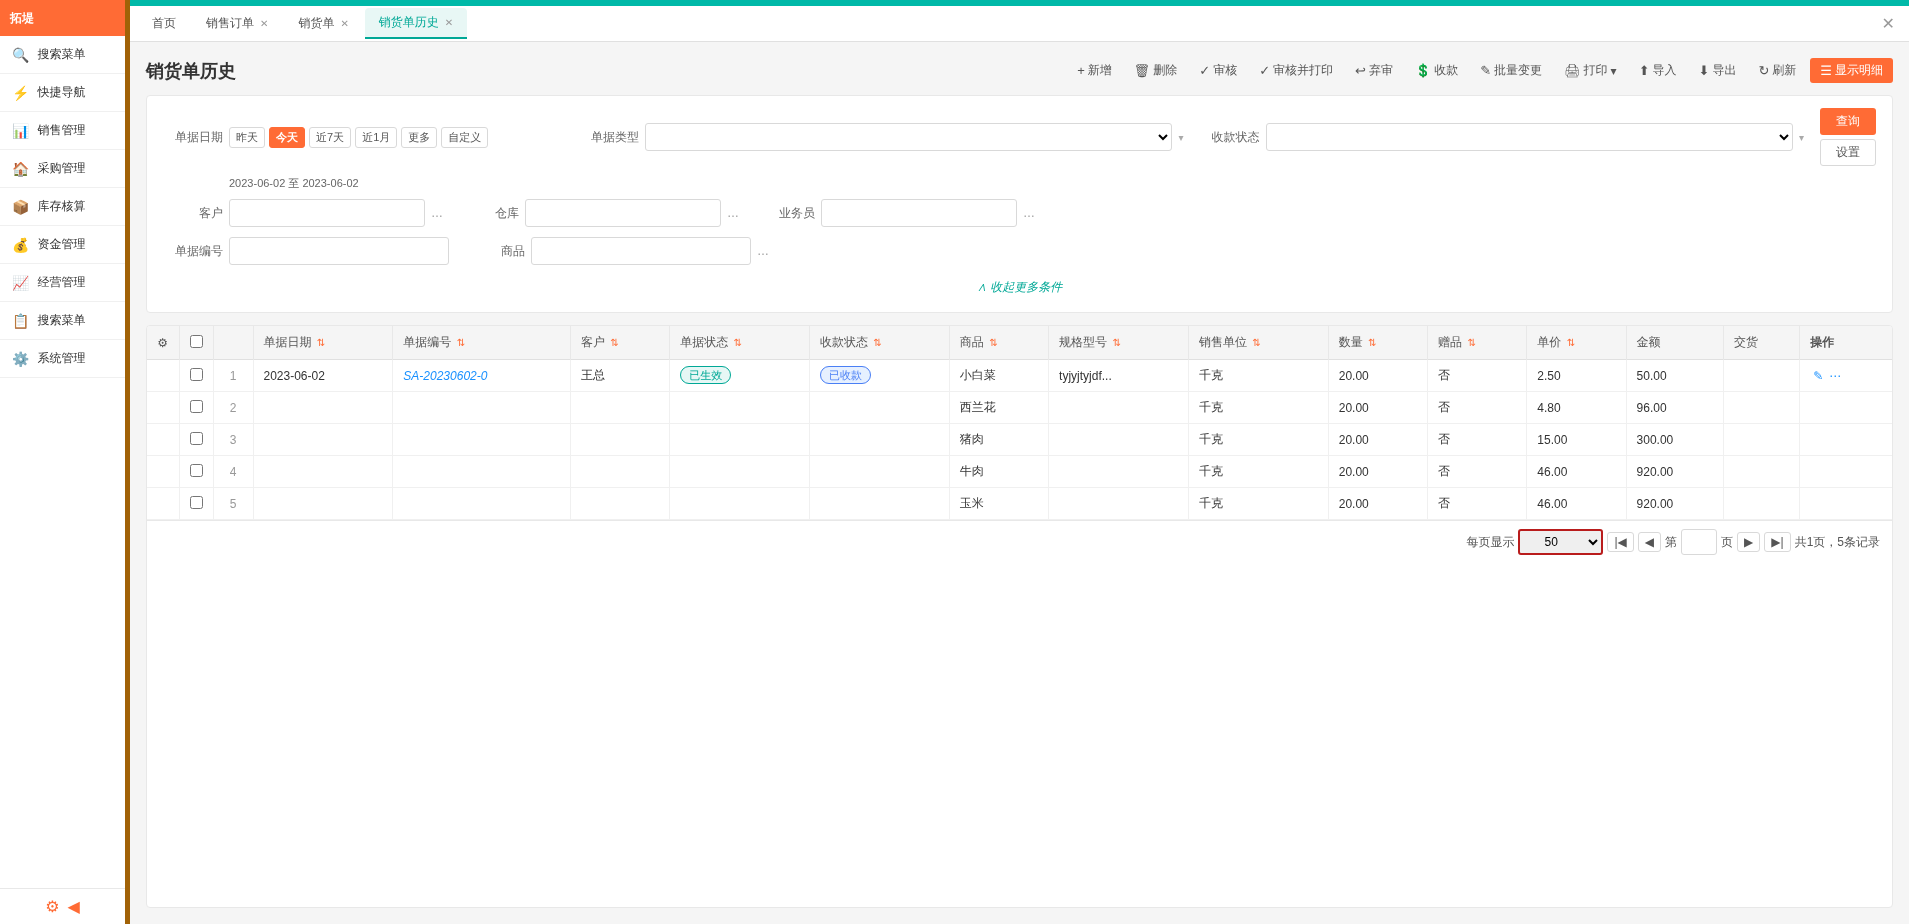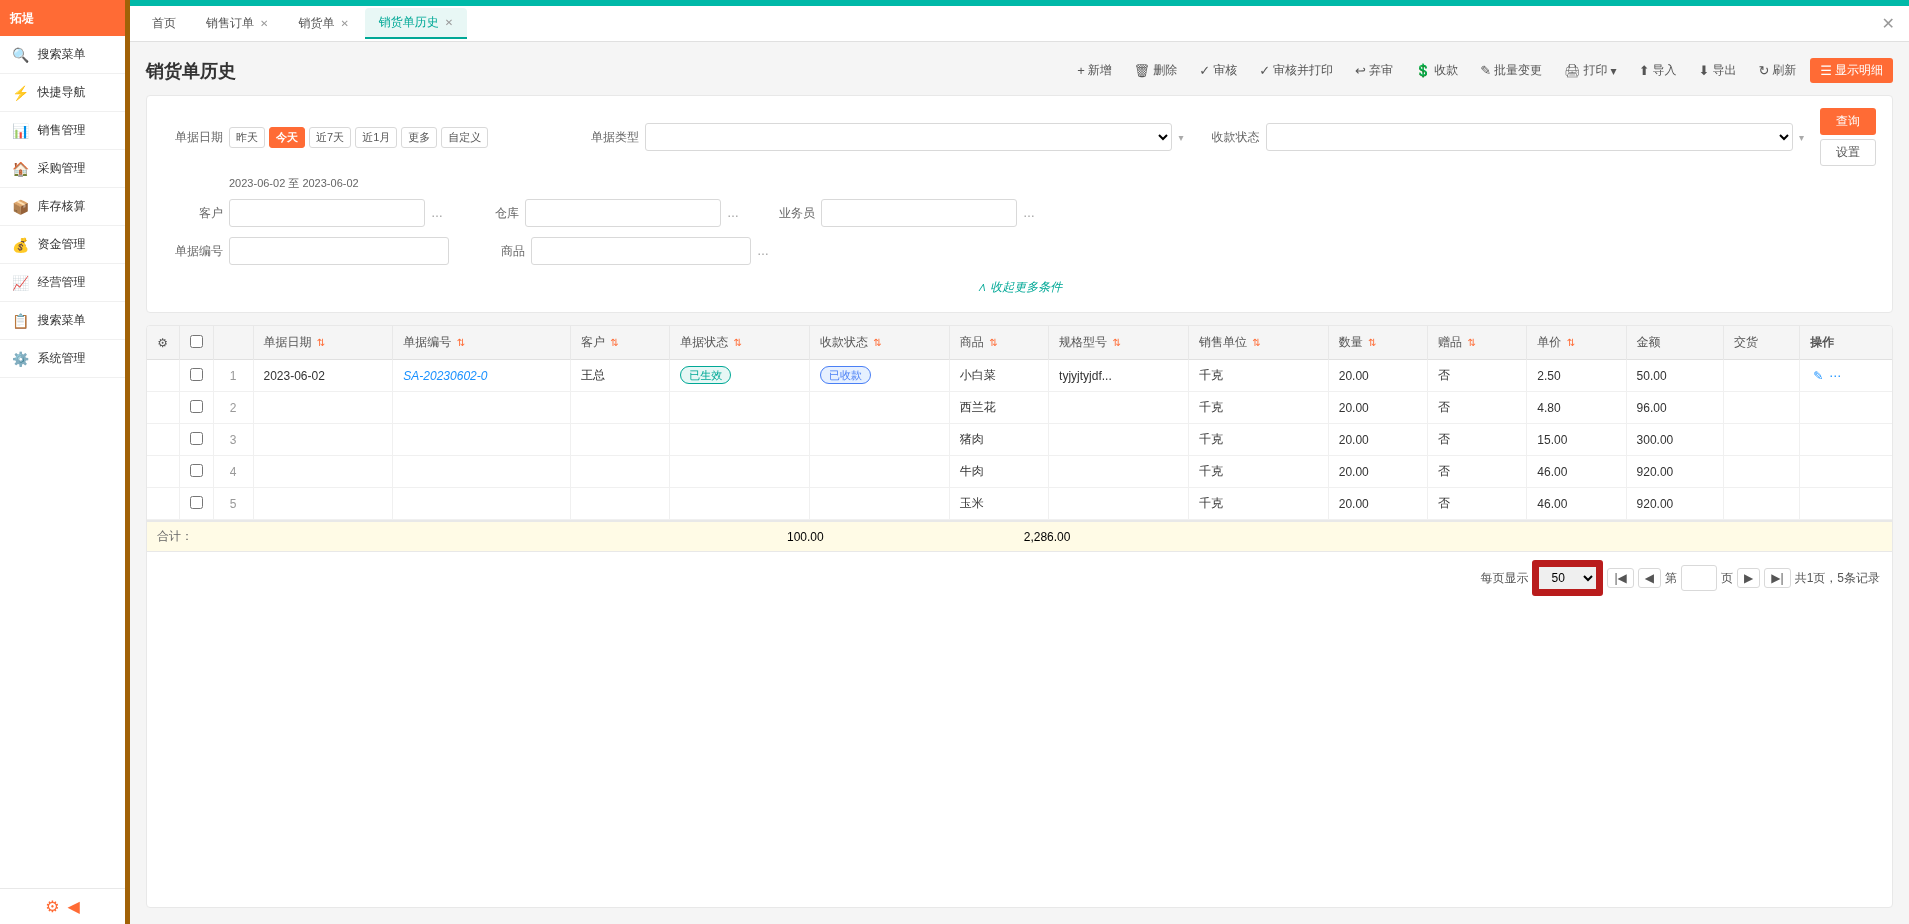--- a/index.html
+++ b/index.html
@@ -312,24 +312,24 @@
       align-items: center;
       justify-content: flex-end;
       padding: 8px 12px;
       background: #fff;
       border-top: 1px solid #e8e8e8;
       gap: 4px;
       font-size: 12px;
     }
     .pagination-label { color: #555; }
     .page-size-select {
-      border: 7px solid #b91c1c;
-      border-radius: 3px;
-      padding: 2px 8px;
-      height: 36px;
+      border: 2px solid #b91c1c;
+      border-radius: 3px;
+      padding: 2px 20px;
+      height: 26px;
     }
     .page-nav-btn {
       border: 1px solid #d9d9d9;
       background: #fff;
       border-radius: 3px;
       padding: 2px 6px;
       cursor: pointer;
       color: #555;
     }
     .page-nav-btn:disabled { color: #ccc; cursor: not-allowed; }
@@ -719,27 +719,20 @@
               <td>20.00</td>
               <td>否</td>
               <td>46.00</td>
               <td>920.00</td>
               <td></td>
               <td></td>
             </tr>
           </tbody>
       </table>
 
-      <div class="table-footer">
-        <span class="footer-label">合计：</span>
-        <div style="flex:1;display:flex;align-items:center;">
-          <span style="margin-left:550px;">100.00</span>
-          <span style="margin-left:200px;">2,286.00</span>
-        </div>
-      </div>
 
       <div class="pagination">
         <span class="pagination-label">每页显示</span>
         <select class="page-size-select">
           <option>50</option>
           <option>100</option>
           <option>200</option>
         </select>
         <button class="page-nav-btn">|◀</button>
         <button class="page-nav-btn">◀</button>

